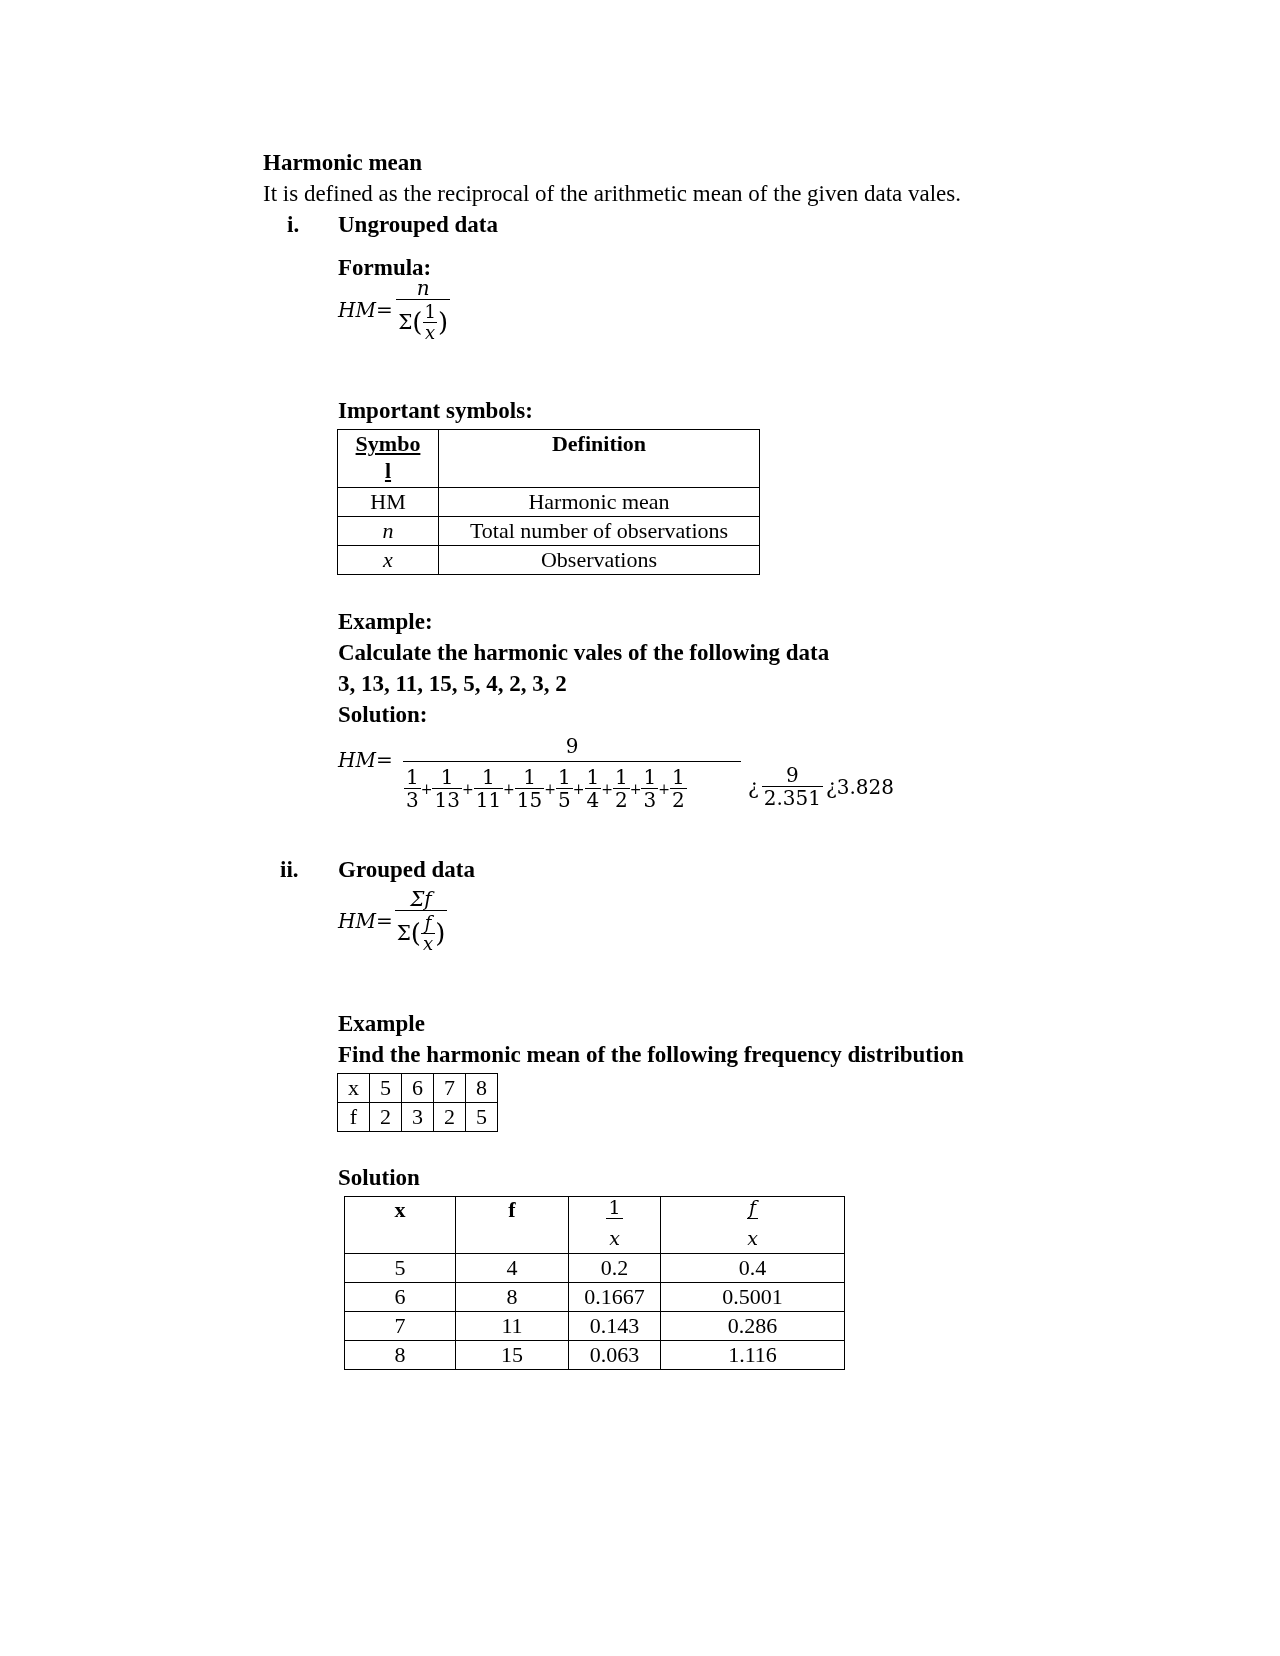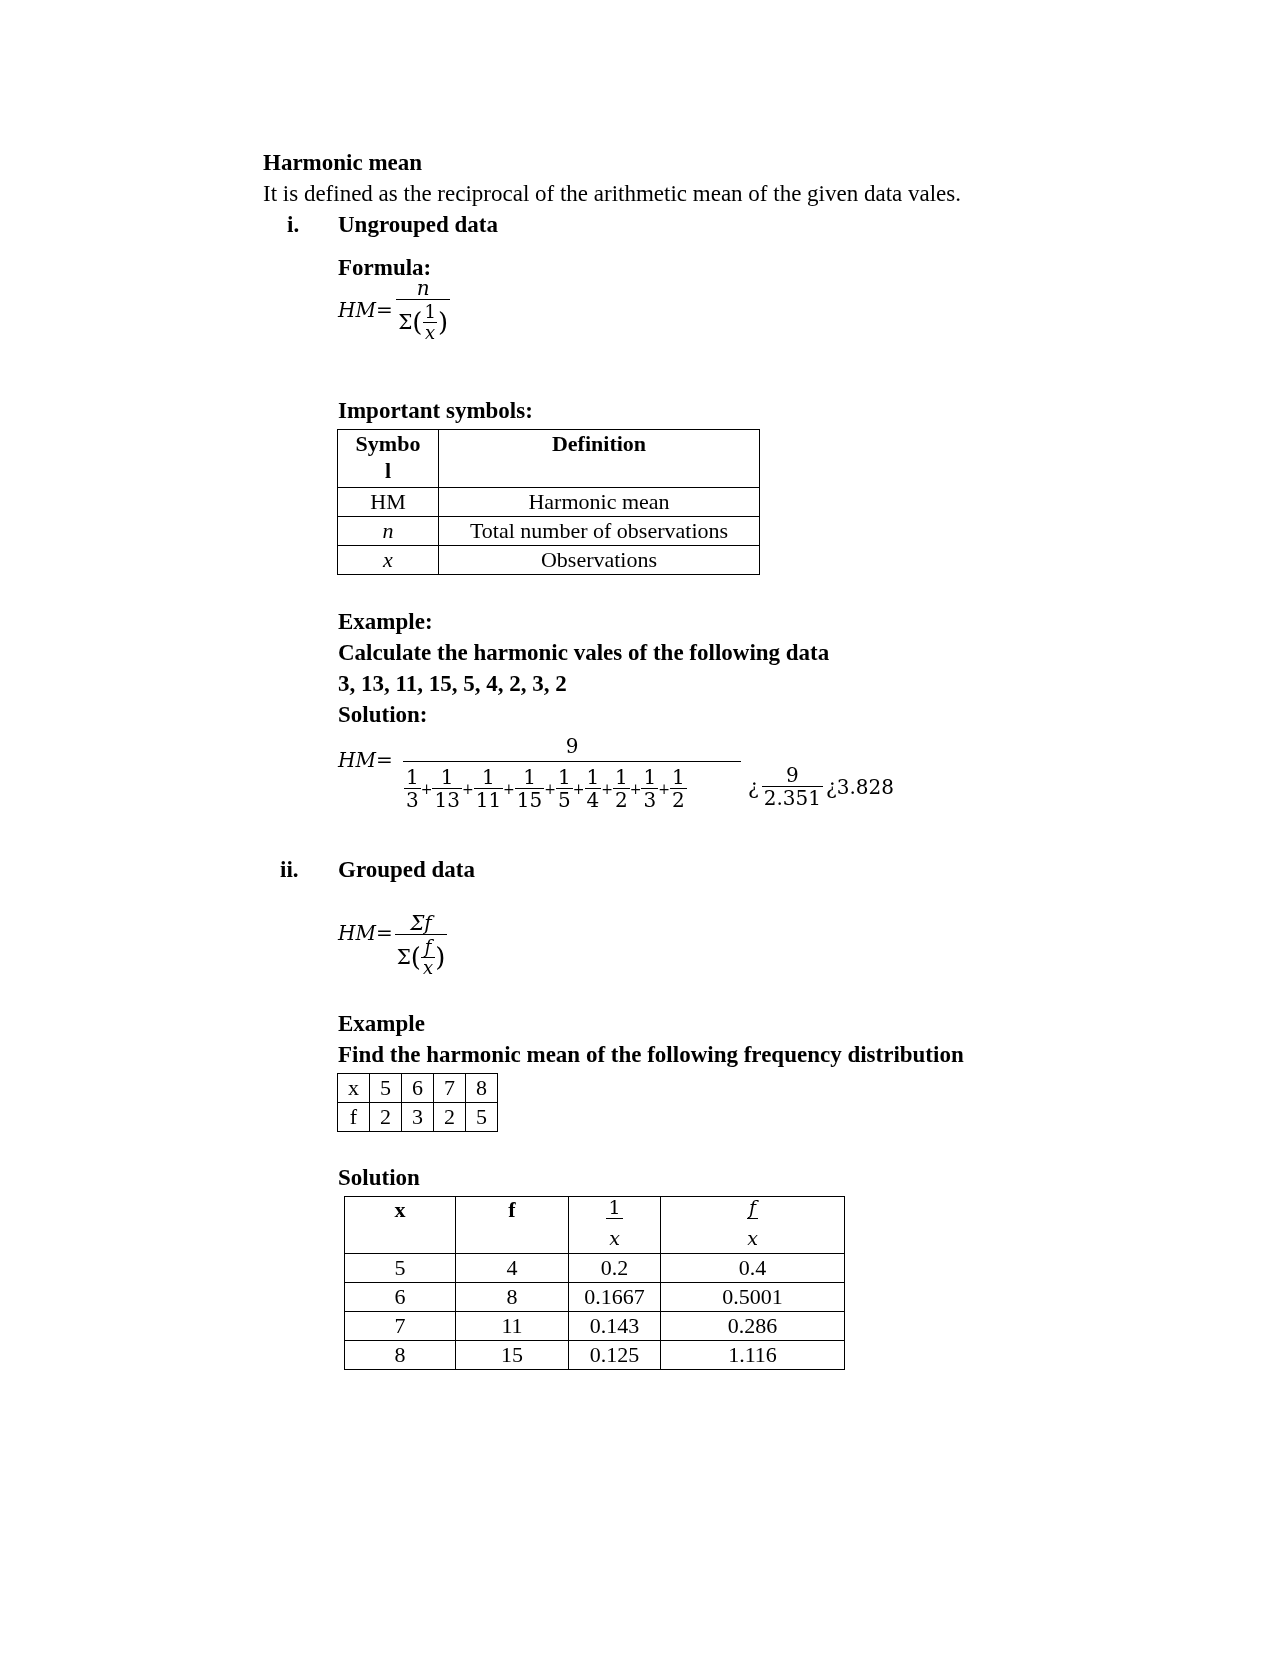--- a/index.html
+++ b/index.html
@@ -47,21 +47,21 @@
         <span style="font-size:26px;font-weight:100;">)</span>
       </span>
     </span>
   </span>
 </div>
 
 <div class="abs b" style="left:338px;top:398px;font-size:23px;">Important symbols:</div>
 <table class="abs sym-table" style="left:337px;top:429px;width:423px;">
   <tbody>
       <tr style="height:58px;">
-    <th style="width:100px;">
+    <th style="width:100px;text-decoration:underline;">
       <div>Symbo</div>
       <div>l</div>
     </th>
     <th>Definition</th>
   </tr>
   <tr>
     <td>HM</td>
     <td>Harmonic mean</td>
   </tr>
   <tr>
@@ -139,21 +139,21 @@
   <span>3.828</span>
 </div>
 
 <div class="abs b" style="left:280px;top:857px;font-size:23px;">ii.</div>
 <div class="abs b" style="left:338px;top:857px;font-size:23px;">Grouped data</div>
 
 <div class="abs math" style="left:338px;top:888px;">
   <span style="display:inline-flex;align-items:center;">
     <span class="it">HM</span>
     <span>=</span>
-    <span class="frac" style="margin-left:2px;margin-top:24px;">
+    <span class="frac" style="margin-left:2px;">
       <span class="num it" style="padding:0 12px;">Σf</span>
       <span class="den" style="display:flex;align-items:center;padding-top:2px;">
         <span>Σ</span>
         <span style="font-size:26px;font-weight:100;">(</span>
         <span class="frac it" style="font-size:18px;">
           <span class="num">f</span>
           <span class="den">x</span>
         </span>
         <span style="font-size:26px;font-weight:100;">)</span>
       </span>
@@ -217,17 +217,17 @@
   </tr>
   <tr>
     <td>7</td>
     <td>11</td>
     <td>0.143</td>
     <td>0.286</td>
   </tr>
   <tr>
     <td>8</td>
     <td>15</td>
-    <td>0.125</td>
+    <td>0.063</td>
     <td>1.116</td>
   </tr>
 </tbody>
   </table>
 
 </body></html>

